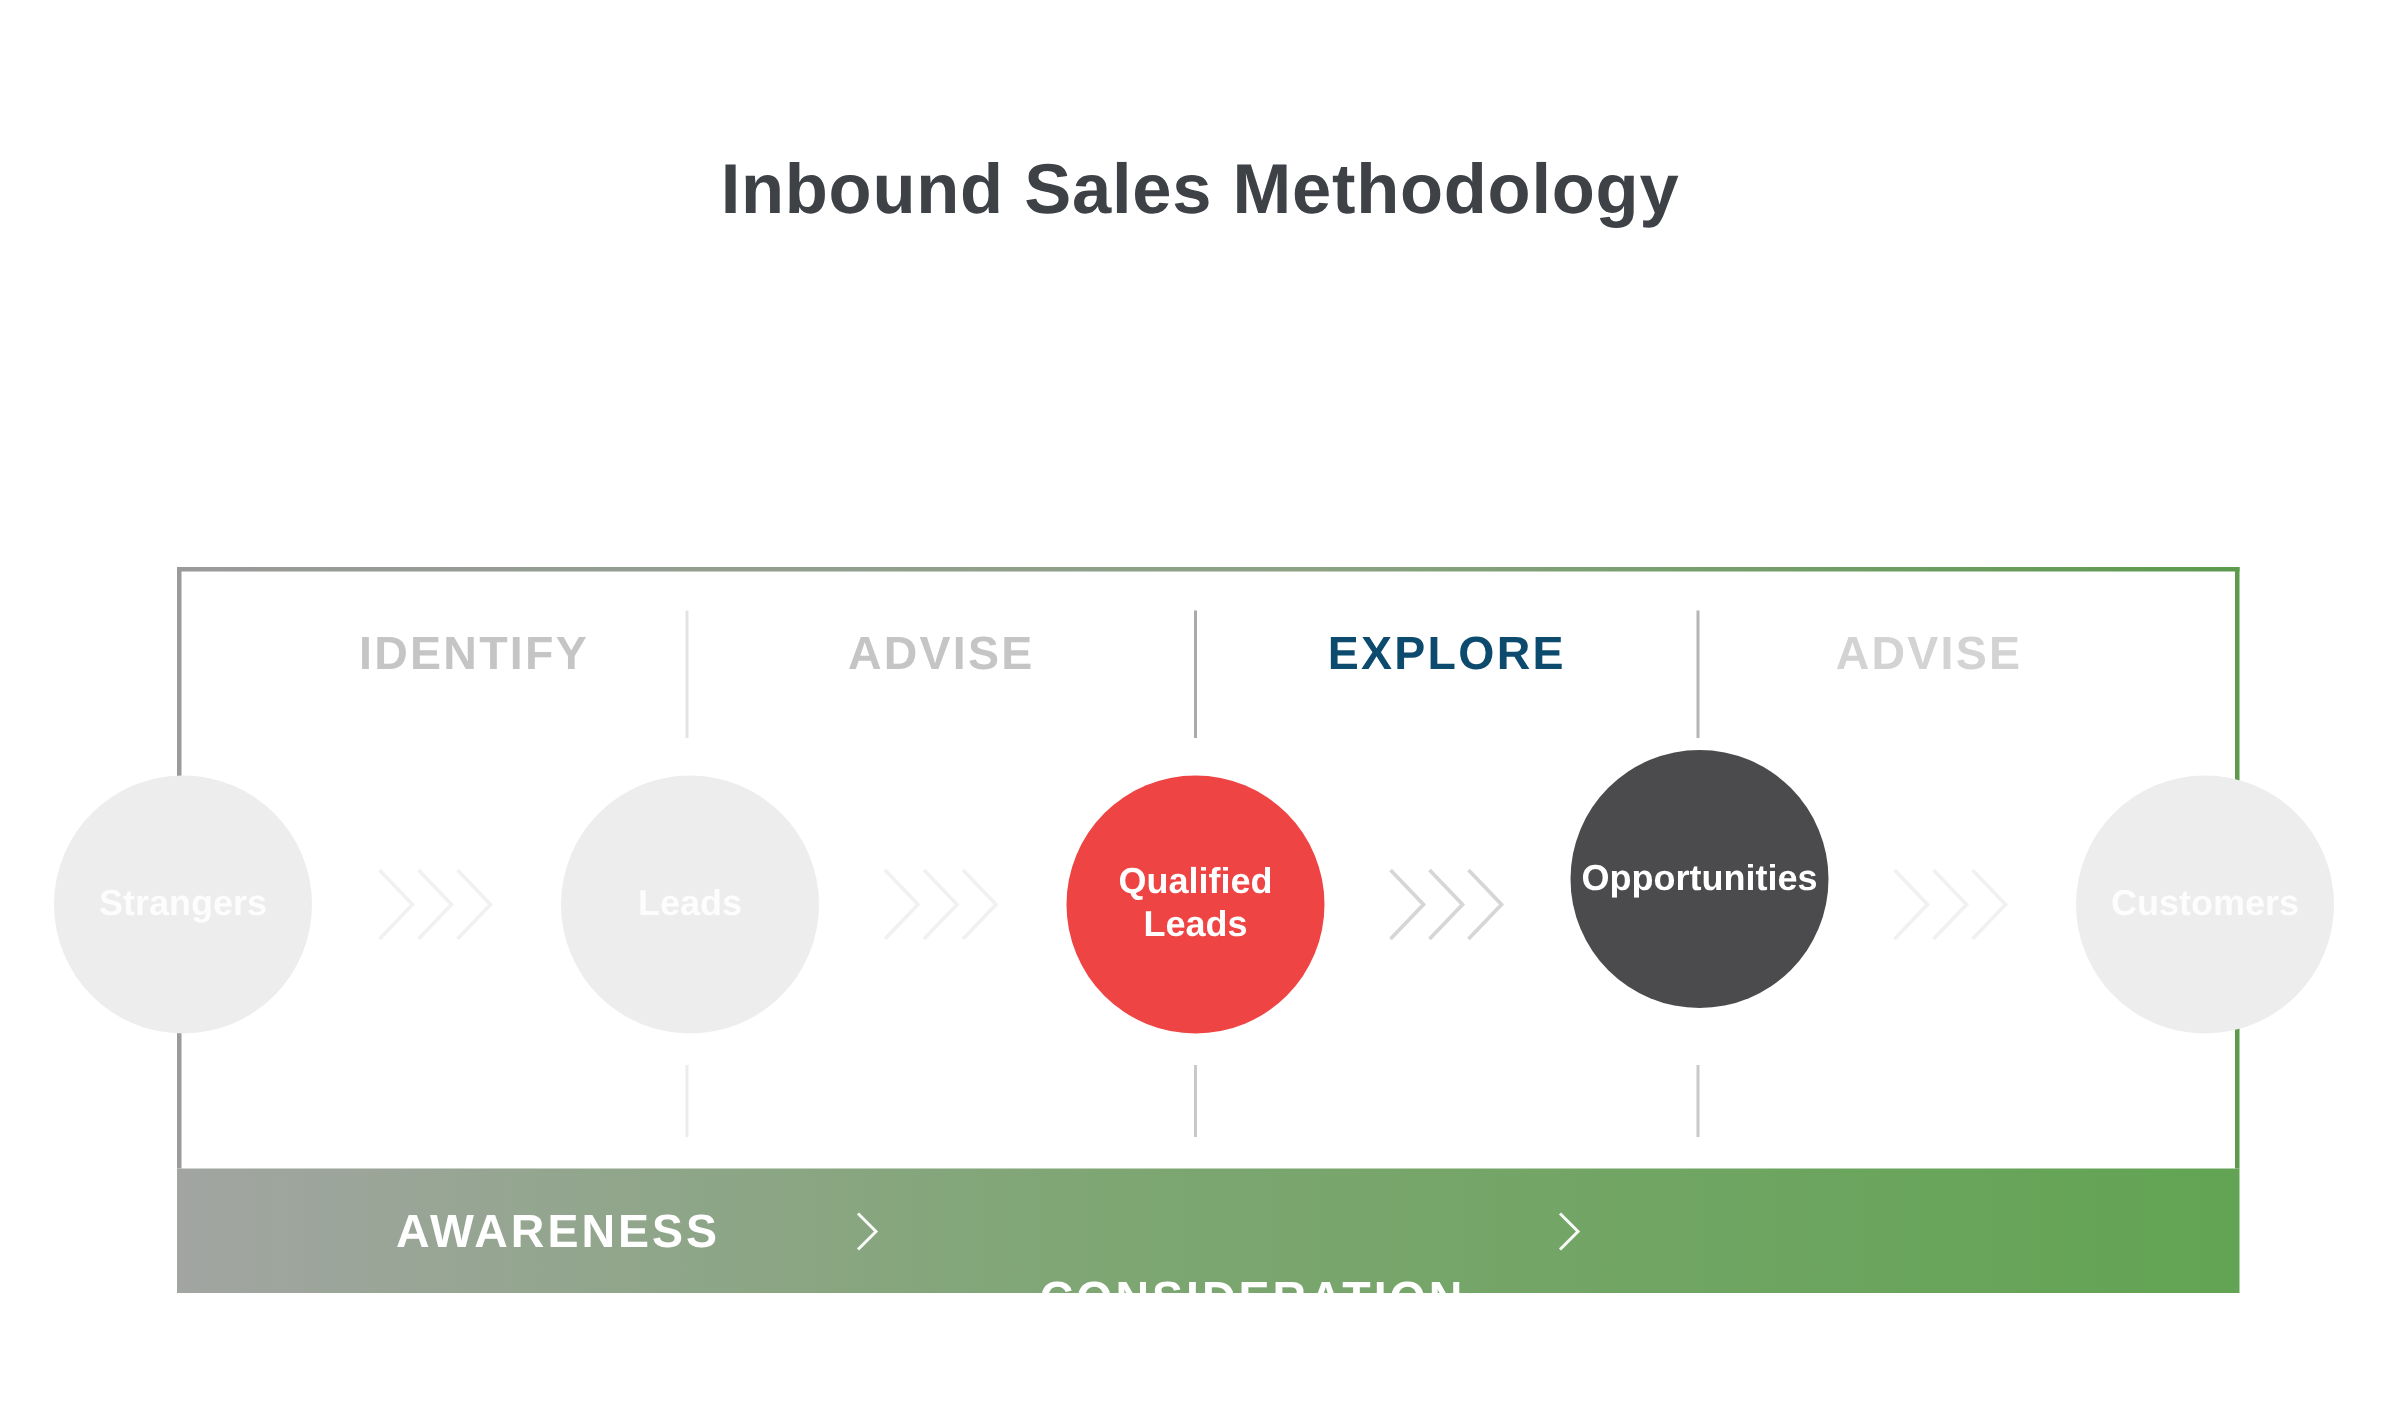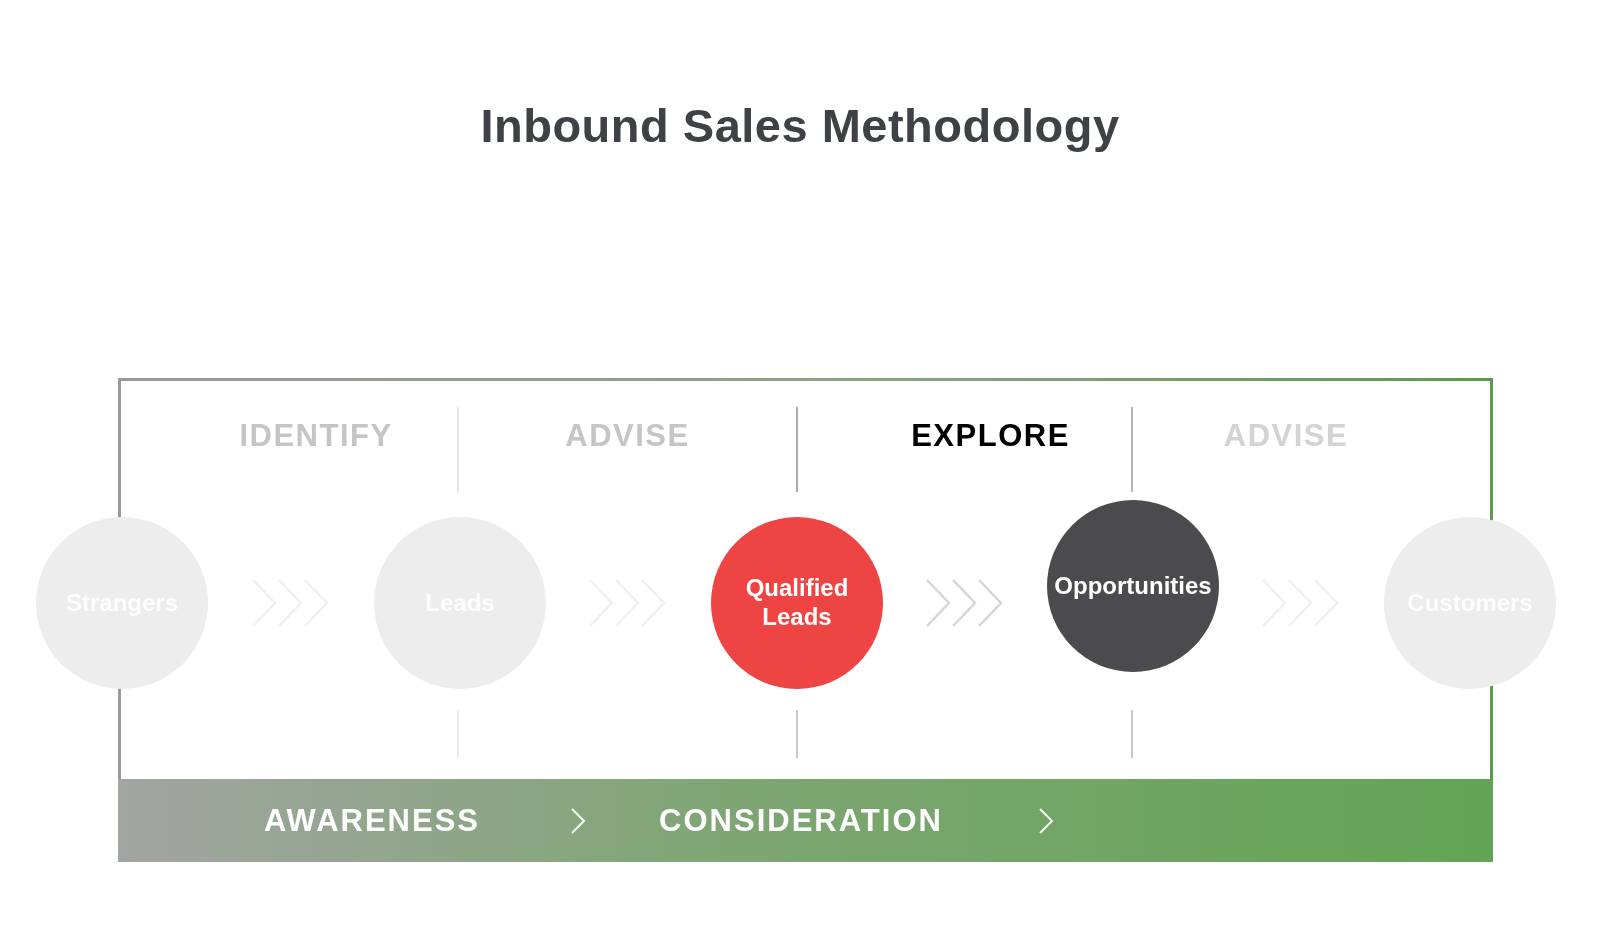--- a/index.html
+++ b/index.html
@@ -13,21 +13,21 @@
   .border-top{position:absolute;left:118px;top:378px;width:1375px;height:3px;z-index:1;
               background:linear-gradient(to right,#9a9a9a 0%,#8ba284 55%,#5c9a4e 100%);}
   .border-left{position:absolute;left:118px;top:378px;width:3px;height:401px;background:#9a9a9a;z-index:1;}
   .border-right{position:absolute;left:1490px;top:378px;width:3px;height:401px;background:#5c9a4e;z-index:1;}
 
   
   .stage-label{position:absolute;top:418px;text-align:center;font-size:31px;font-weight:600;
                letter-spacing:1.5px;z-index:2;}
   .sl-identify{left:118px;width:340px;color:#c5c5c5;padding-left:28px;}
   .sl-connect{left:458px;width:339px;color:#c5c5c5;}
-  .sl-explore{left:823px;width:335px;color:#000000;}
+  .sl-explore{left:797px;width:335px;color:#0c4a6e;}
   .sl-advise{left:1132px;width:308px;color:#d3d3d3;}
 
   .top-divider{position:absolute;top:407px;width:2px;height:85px;z-index:1;}
   .td-1{left:457px;background:#e3e3e3;}
   .td-2{left:796px;background:#aaaaaa;}
   .td-3{left:1131px;background:#b5b5b5;}
 
   .sub-divider{position:absolute;top:710px;width:2px;height:48px;z-index:1;}
   .sd-1{left:457px;background:#ececec;}
   .sd-2{left:796px;background:#c9c9c9;}
@@ -53,21 +53,21 @@
   .ch-2{left:582px;color:#f1f1f1;}
   .ch-3{left:919px;color:#d6d6d6;}
   .ch-4{left:1255px;color:#f1f1f1;}
 
   
   .journey-bar{position:absolute;left:118px;top:779px;width:1375px;height:83px;z-index:1;
                background:linear-gradient(to right,#a2a5a2 0%,#7ea673 45%,#62a453 100%);}
   .journey-label{position:absolute;top:779px;height:83px;display:flex;align-items:center;
                  transform:translateX(-50%);color:#ffffff;font-size:31px;font-weight:bold;
                  letter-spacing:2px;z-index:2;white-space:nowrap;}
-  .jl-1{left:372px;} .jl-2{left:801px;} .jl-3{left:1196px;}
+  .jl-1{left:372px;} .jl-2{left:835px;margin-top:45px;} .jl-3{left:1196px;}
   .journey-chev{position:absolute;top:806px;width:18px;height:30px;z-index:2;transform:translateX(-50%);}
   .journey-chev polyline{fill:none;stroke:rgba(255,255,255,.95);stroke-width:2px;}
   .jc-1{left:578px;} .jc-2{left:1046px;}
 </style>
 </head>
 <body>
 
 <div class="stage">
 
   <div class="title">Inbound Sales Methodology</div>

